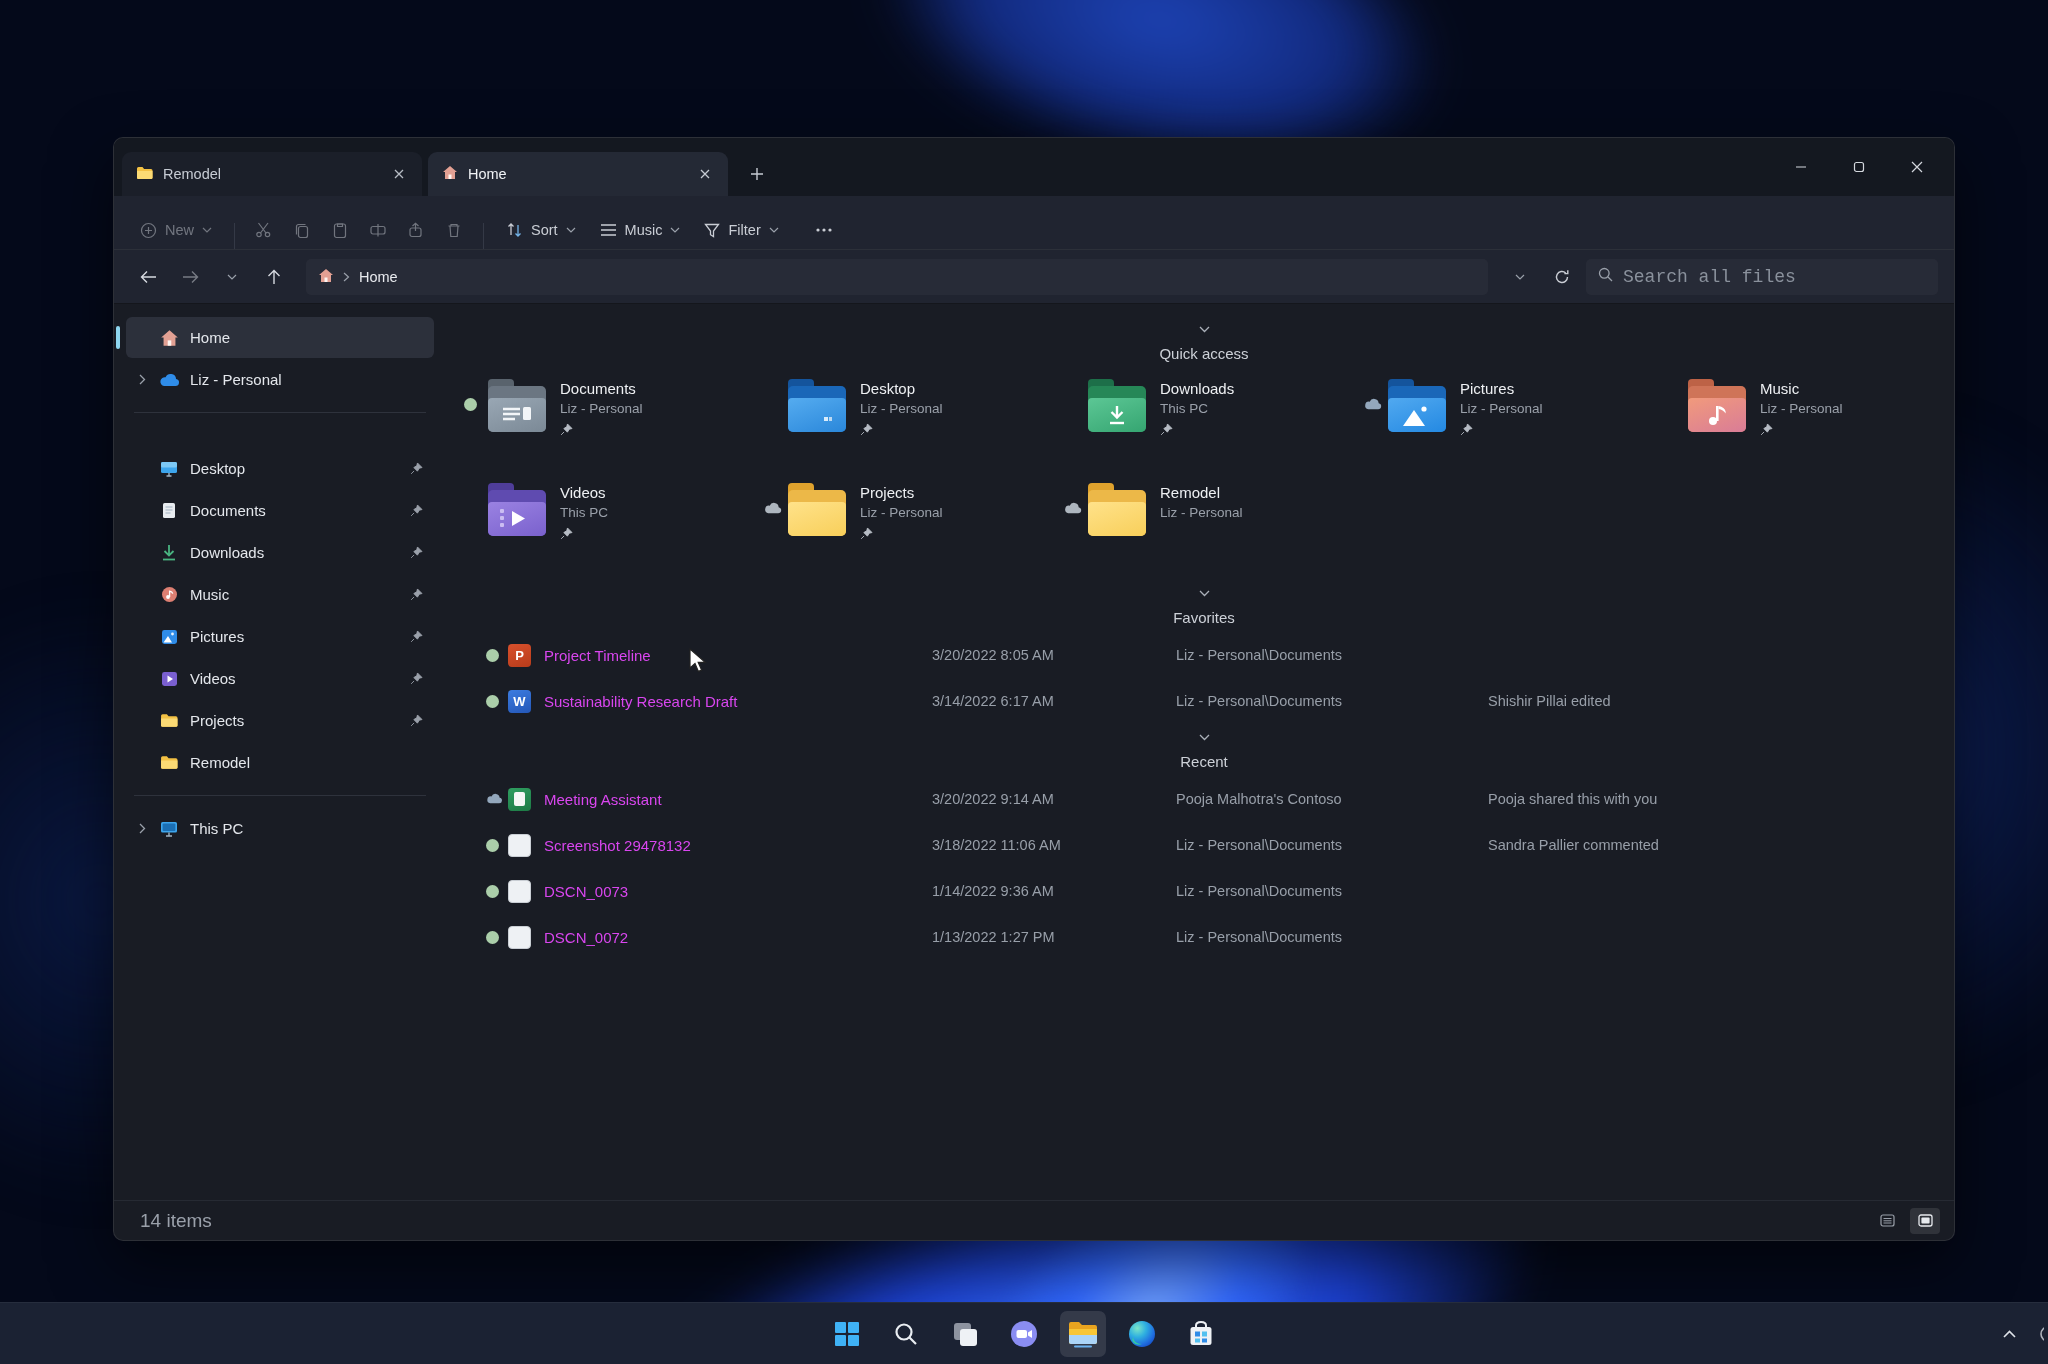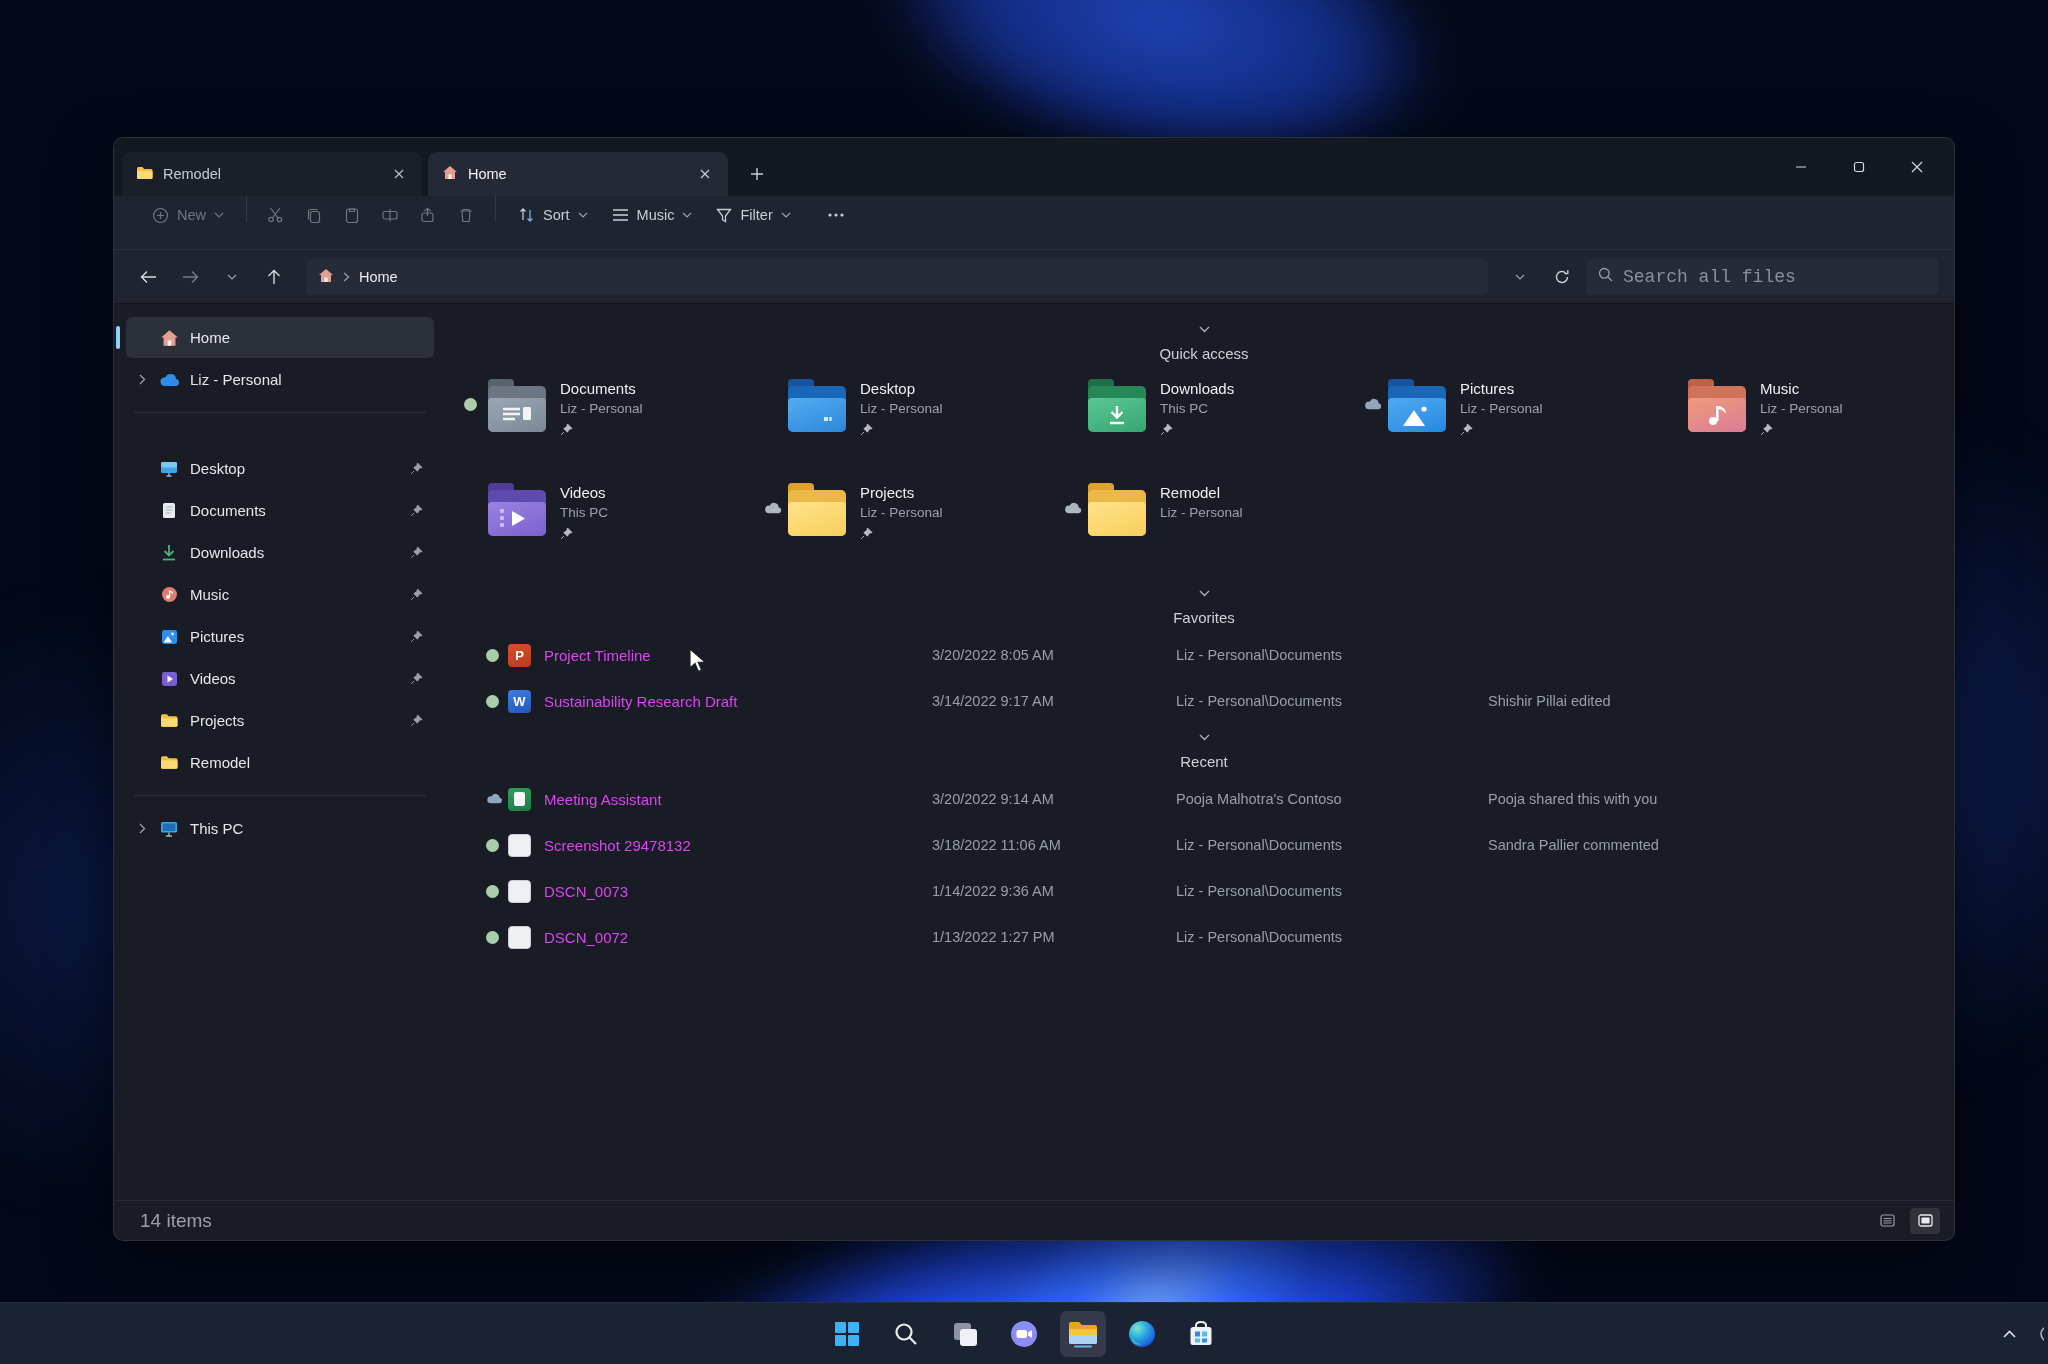--- a/index.html
+++ b/index.html
@@ -31,22 +31,22 @@
     padding:0 10px 0 14px; border-radius:9px 9px 0 0; background:#1b1f29; color:#c7ccd4; font-size:14.5px; }
   .tab.active { background:#242935; color:#f1f3f6; }
   .tab .tab-label { flex:1; white-space:nowrap; overflow:hidden; }
   .tab-close { width:26px; height:26px; border-radius:5px; display:flex; align-items:center; justify-content:center; }
   .newtab-btn { width:34px; height:34px; margin:0 0 5px 6px; border-radius:6px; display:flex; align-items:center; justify-content:center; }
   .ts-spacer { flex:1; }
   .wincontrols { display:flex; align-items:center; height:100%; }
   .wc-btn { width:58px; height:100%; display:flex; align-items:center; justify-content:center; }
 
   
-  .toolbar { height:54px; background:#202430; border-bottom:1px solid #2c3039; display:flex; align-items:flex-start;
-    padding:0 28px; gap:4px; flex:none; }
+  .toolbar { height:54px; background:#202430; border-bottom:1px solid #2c3039; display:flex; align-items:flex-end;
+    padding:0 16px; gap:4px; flex:none; }
   .tb-btn { display:flex; align-items:center; gap:8px; height:38px; padding:0 10px; border-radius:6px;
     color:#c9cdd4; font-size:14.5px; }
   .tb-ico { width:34px; height:38px; display:flex; align-items:center; justify-content:center; border-radius:6px; }
   .dim { opacity:.48; }
   .tb-sep { width:1px; height:26px; background:#343946; margin:0 8px; }
 
   
   .addressbar { height:54px; background:#202430; border-bottom:1px solid #14161c; display:flex; align-items:center;
     padding:0 16px; gap:6px; flex:none; }
   .ab-btn { width:36px; height:36px; border-radius:6px; display:flex; align-items:center; justify-content:center; }
@@ -733,21 +733,21 @@
             <span class="fic fic-pp"></span>
             <span class="fname">Project Timeline</span>
             <span class="fdate">3/20/2022 8:05 AM</span>
             <span class="floc">Liz - Personal\Documents</span>
             <span class="fact"></span>
           </div>
           <div class="filerow">
             <span class="st-dot"></span>
             <span class="fic fic-word"></span>
             <span class="fname">Sustainability Research Draft</span>
-            <span class="fdate">3/14/2022 9:17 AM</span>
+            <span class="fdate">3/14/2022 6:17 AM</span>
             <span class="floc">Liz - Personal\Documents</span>
             <span class="fact">Shishir Pillai edited</span>
           </div>
         </div>
 
         <div class="sec-header">
           <span class="chev-down">
             <svg width="11" height="7" viewBox="0 0 11 7">
                 <path d="M1 1l4.5 4.5L10 1" fill="none" stroke="#aab0b9" stroke-width="1.3"></path>
               </svg>

